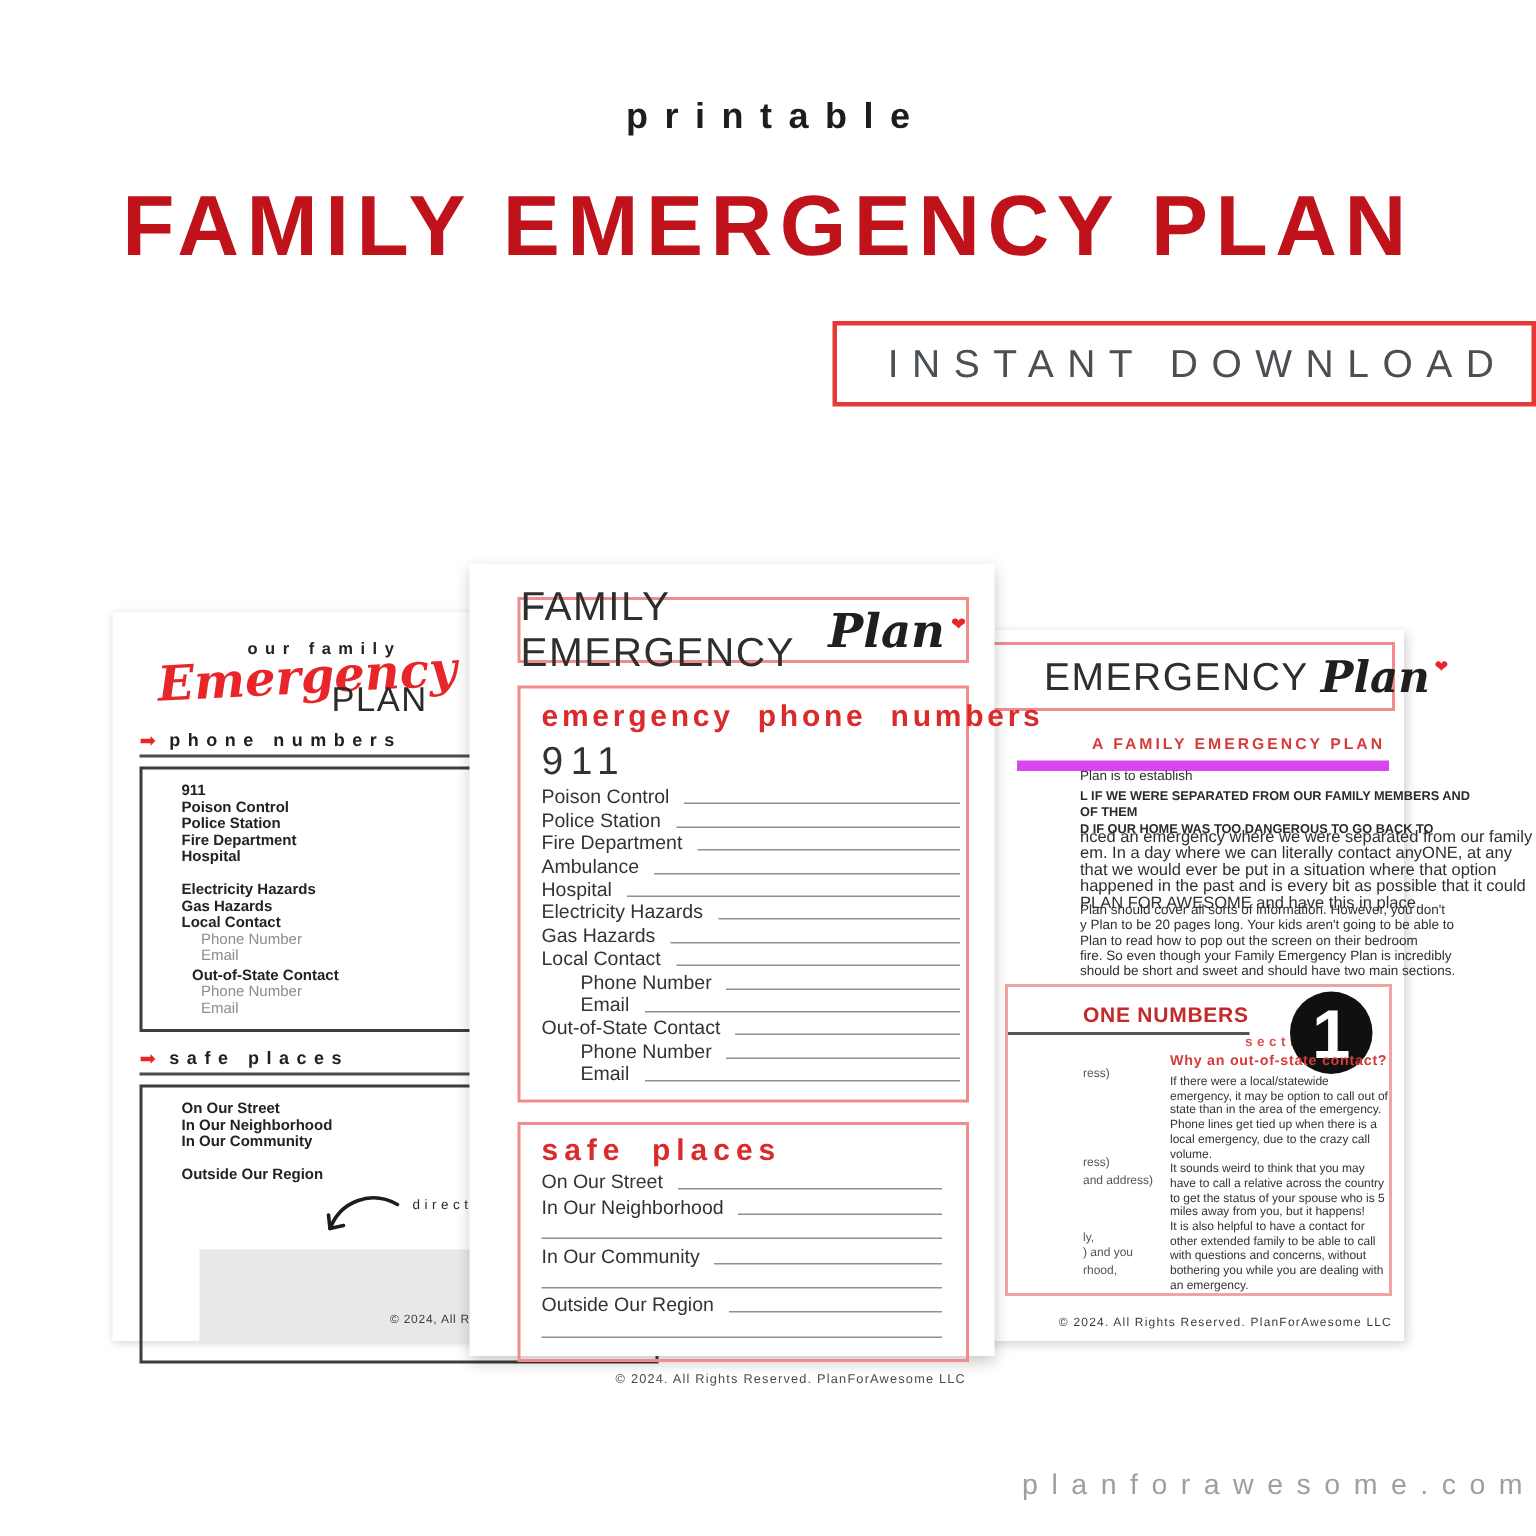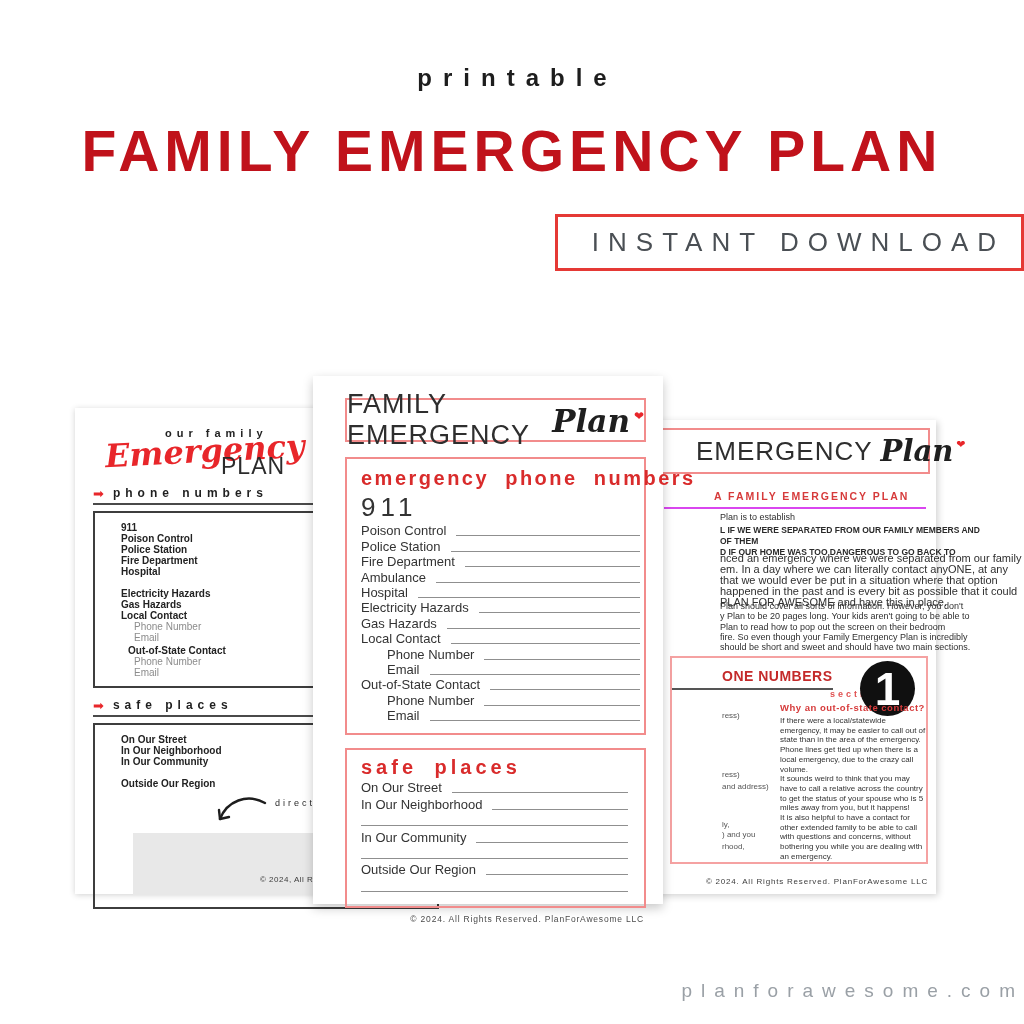--- a/index.html
+++ b/index.html
@@ -57,21 +57,21 @@
   .cbox2 .ch { letter-spacing:4px; }
   .cbox2 .crow { height:16.4px; }
   .cfooter { text-align:right; margin:6px 2px 0 0; font-size:8.5px; letter-spacing:.8px; color:#4a4a4a; }
 
   
   .right-page * { white-space:nowrap; }
   .rheader { position:absolute; left:-24px; right:6px; top:8px; height:46px; border:2px solid #f28c8c; display:flex; align-items:center; gap:8px; padding-left:78px; }
   .rheader .t { font-size:26px; color:#2e2e2e; letter-spacing:1px; }
   .rheader .script { font-size:29px; color:#1f1f1f; }
   .rheader .heart { align-self:flex-start; margin:8px 0 0 -5px; font-size:11px; }
-  .rheading { position:absolute; left:24px; right:10px; top:70px; border-bottom:2px solid #d946ef; padding:0 0 5px 50px; font-size:10.5px; font-weight:bold; letter-spacing:2px; color:#d63a3a; }
+  .rheading { position:absolute; left:38px; right:10px; top:70px; border-bottom:7px solid #d946ef; padding:0 0 5px 50px; font-size:10.5px; font-weight:bold; letter-spacing:2px; color:#d63a3a; }
   .rintro { position:absolute; left:80px; top:92px; font-size:9px; color:#2f2f2f; }
   .rbold { position:absolute; left:80px; top:105px; font-size:8.5px; font-weight:bold; color:#2a2a2a; line-height:11px; }
   .rpara1 { position:absolute; left:80px; top:133px; font-size:11px; color:#2f2f2f; line-height:11px; }
   .rpara2 { position:absolute; left:80px; top:181px; font-size:9px; color:#2f2f2f; line-height:10.3px; }
   .rsection { position:absolute; left:30px; right:8px; top:236px; height:208px; border:2px solid #f5a2a2; }
   .rsh { position:absolute; left:0; top:10px; padding:0 0 4px 50px; width:fit-content; border-bottom:2px solid #555; font-size:14px; font-weight:bold; letter-spacing:.5px; color:#c42a2a; }
   .rsec-label { position:absolute; left:158px; top:31px; font-size:9px; letter-spacing:3px; color:#e05252; font-weight:bold; }
   .rcircle { position:absolute; left:188px; top:3px; width:55px; height:55px; border-radius:50%; background:#101010; color:#fff; display:flex; align-items:center; justify-content:center; font-size:46px; font-weight:bold; }
   .rfrag { position:absolute; left:50px; font-size:8px; color:#555; }
   .rf0 { top:53px; } .rf1 { top:112px; } .rf2 { top:124px; } .rf3 { top:162px; } .rf4 { top:172px; } .rf5 { top:184px; }
@@ -180,21 +180,21 @@
       <span class="rfrag rf0">ress)</span>
       <span class="rfrag rf1">ress)</span>
       <span class="rfrag rf2">and address)</span>
       <span class="rfrag rf3">ly,</span>
       <span class="rfrag rf4">) and you</span>
       <span class="rfrag rf5">rhood,</span>
       <div class="rcallout-h">Why an out-of-state contact?</div>
       <div class="rcallout">
 
       <div><span>If there were a local/statewide</span></div>
-          <div><span>emergency, it may be easier to call out of</span></div>
+          <div><span>emergency, it may be option to call out of</span></div>
           <div><span>state than in the area of the emergency.</span></div>
           <div><span>Phone lines get tied up when there is a</span></div>
           <div><span>local emergency, due to the crazy call</span></div>
           <div><span>volume.</span></div>
           <div><span>It sounds weird to think that you may</span></div>
           <div><span>have to call a relative across the country</span></div>
           <div><span>to get the status of your spouse who is 5</span></div>
           <div><span>miles away from you, but it happens!</span></div>
           <div><span>It is also helpful to have a contact for</span></div>
           <div><span>other extended family to be able to call</span></div>

